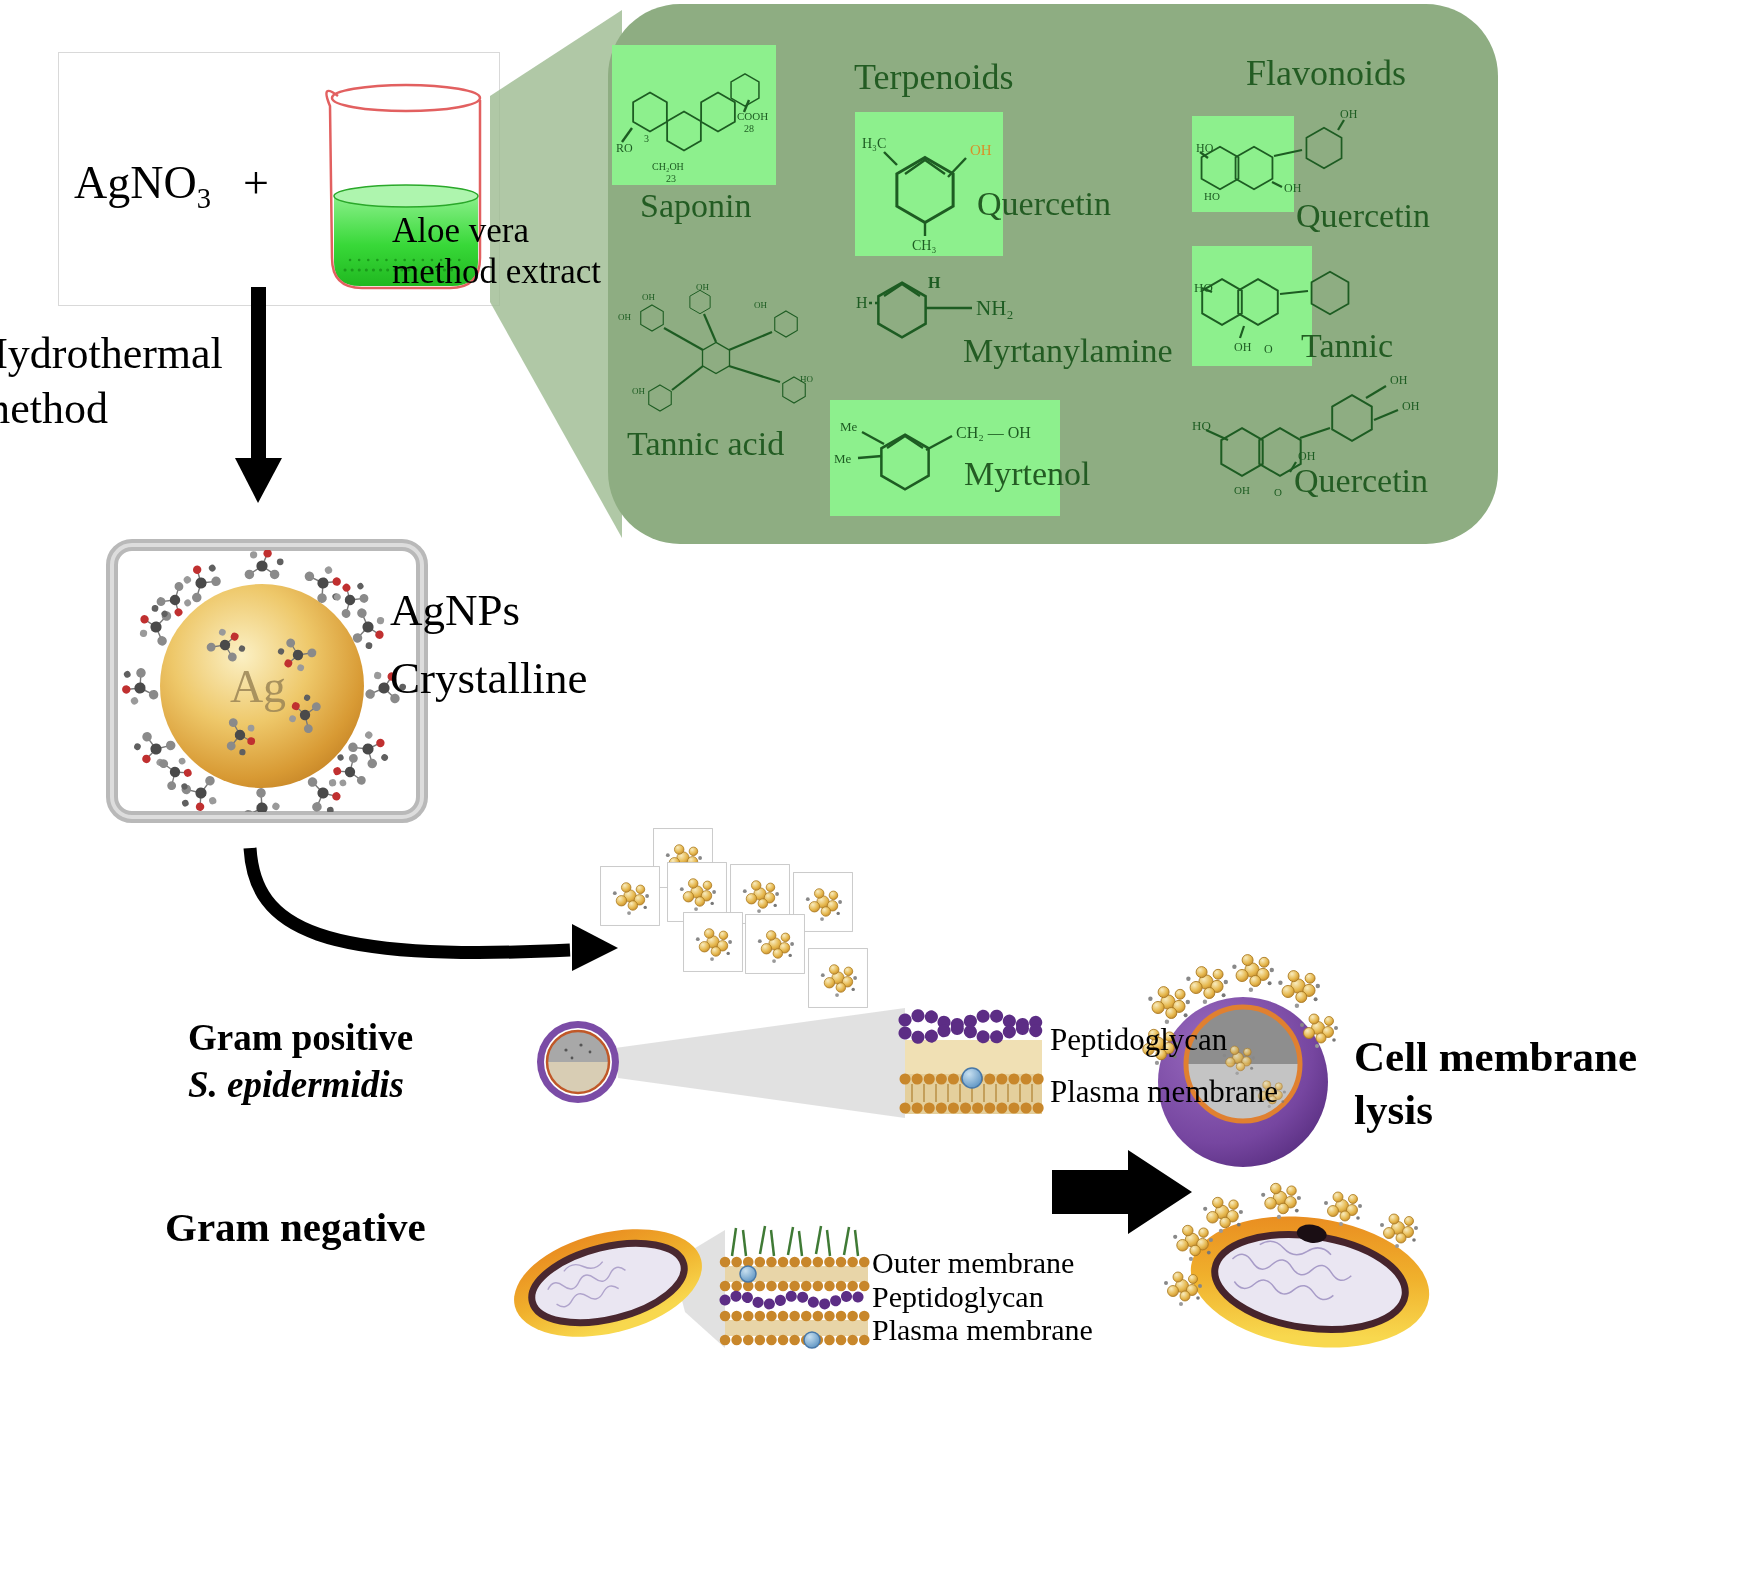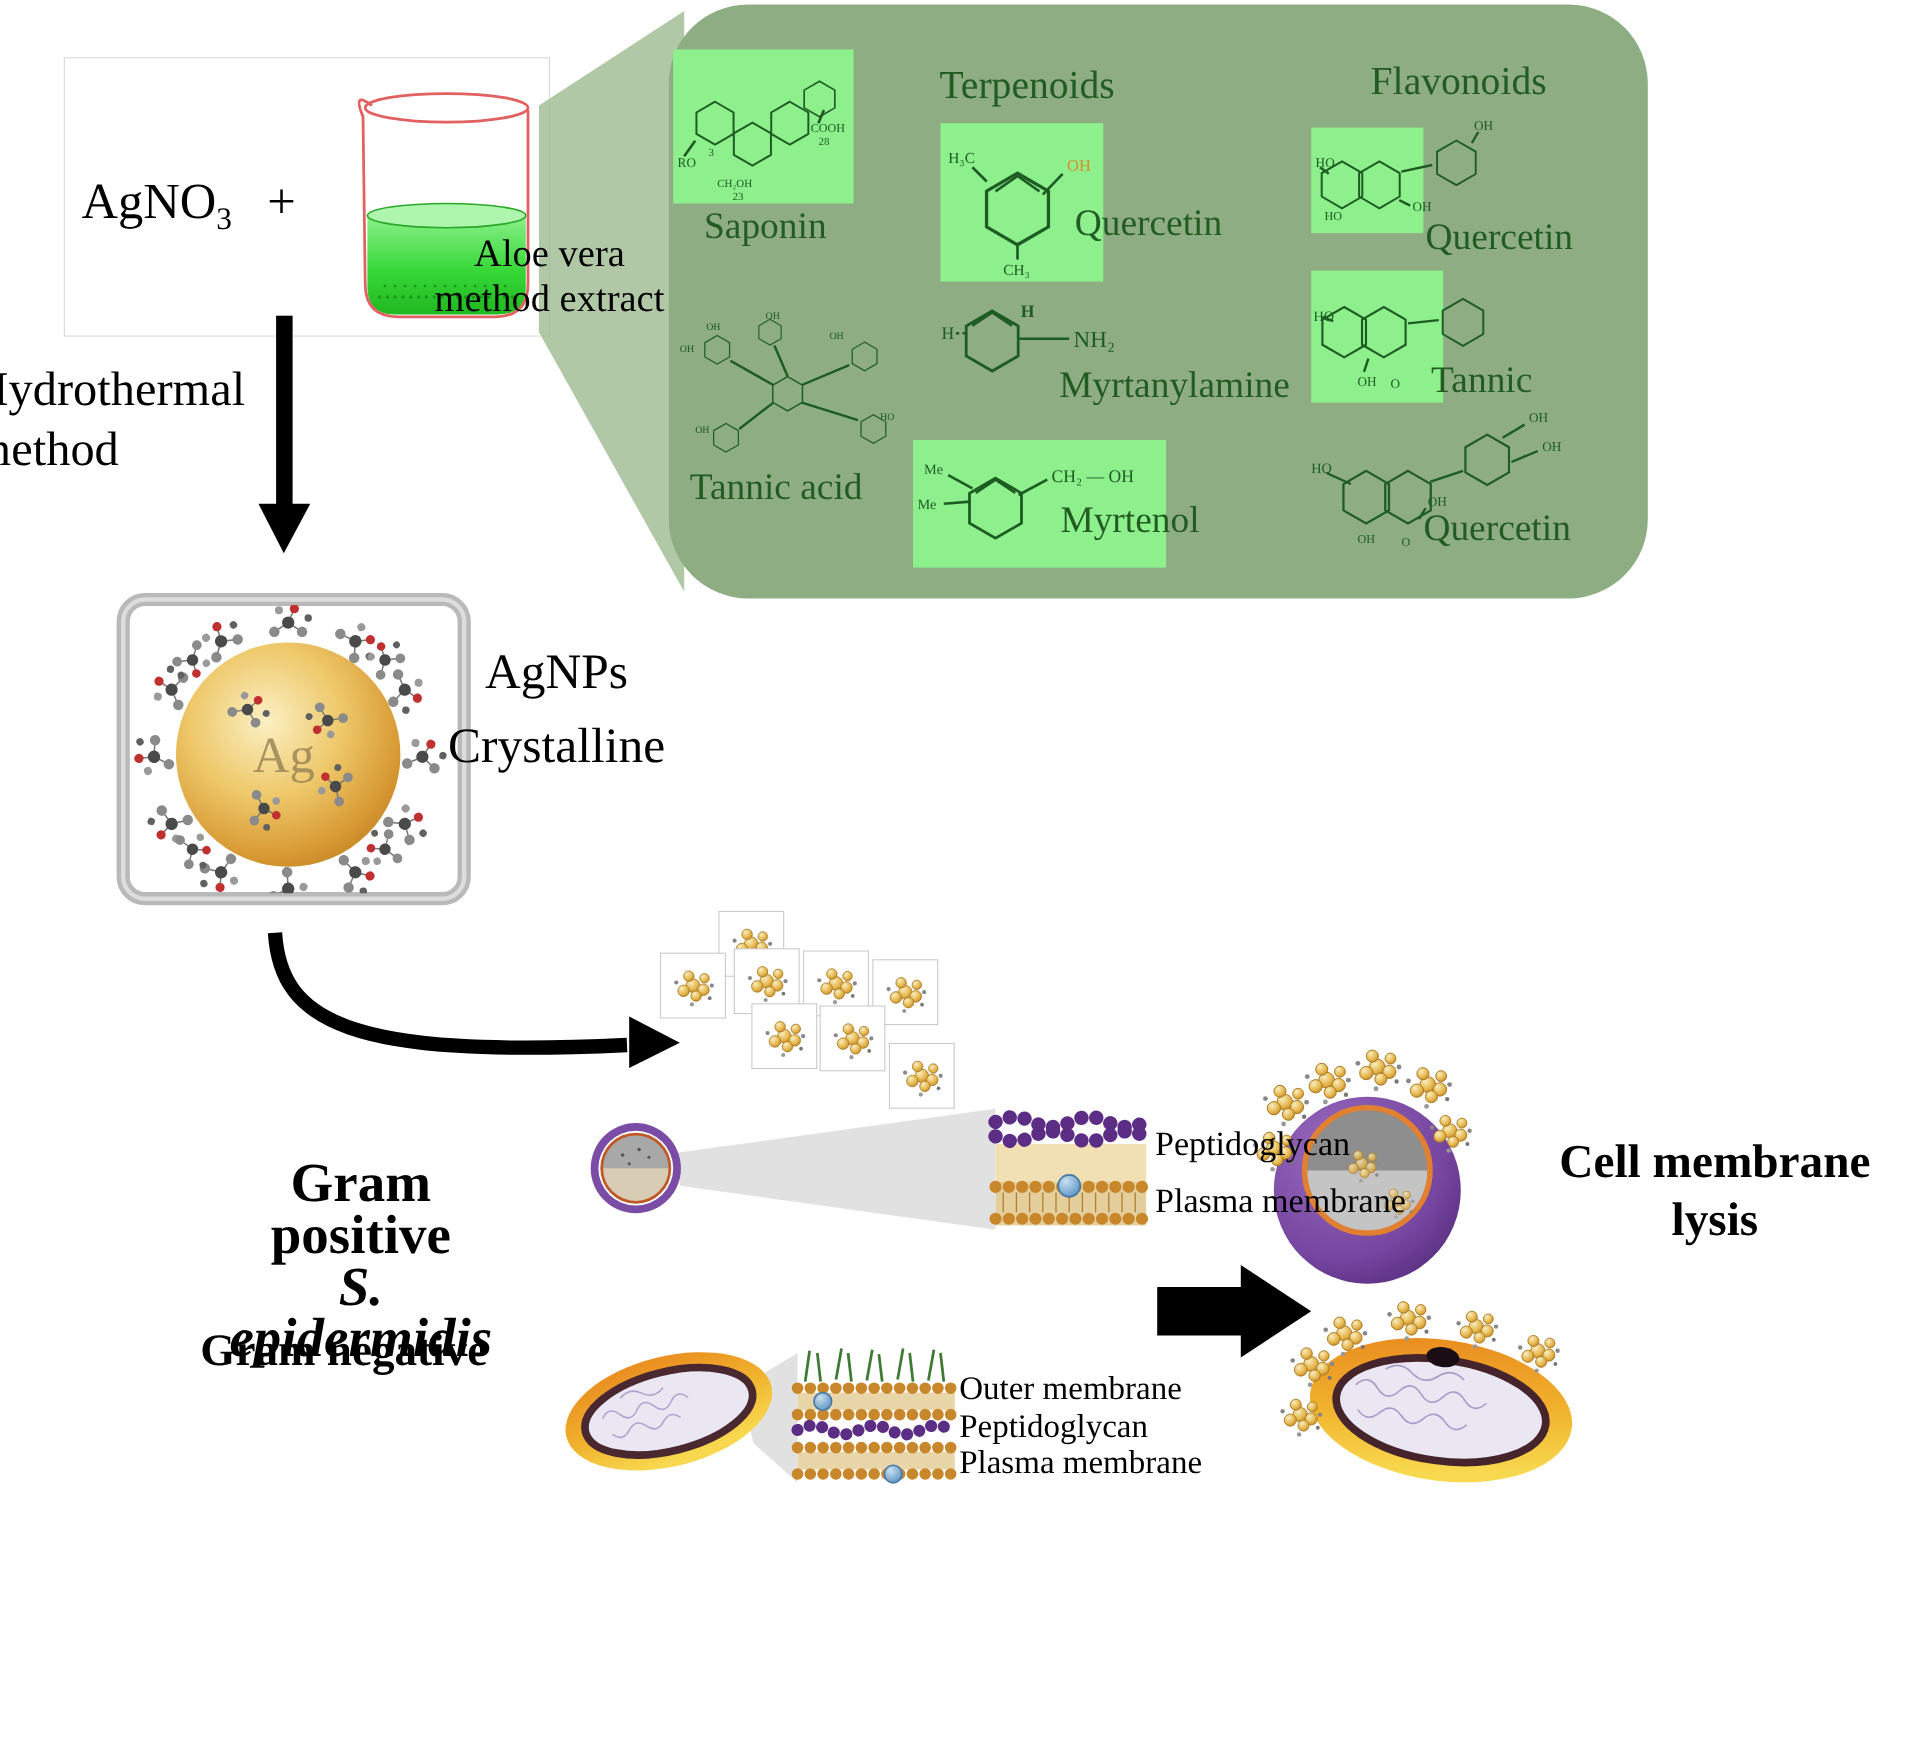--- a/index.html
+++ b/index.html
@@ -2,21 +2,21 @@
 <html><head>
 <meta charset="utf-8">
 <style>
   *{box-sizing:border-box}
   body{margin:0;background:#fff}
   #canvas{position:relative;width:1740px;height:1594px;overflow:hidden;background:#fff;
           font-family:"Liberation Serif",serif;color:#000}
   #reagent-box{position:absolute;z-index:0;background:#fff;border:1px solid #d9d9d9}
   #gfx{position:absolute;left:0;top:0;z-index:1}
   .t{position:absolute;z-index:3}
-  .center{text-align:center}
+  .center{}
   .bold{font-weight:bold}
   .italic{font-style:italic}
   .cmp{position:absolute;z-index:3;color:#235c23;font-size:34px;white-space:nowrap}
   .hdr{position:absolute;z-index:3;color:#235c23;font-size:36px;white-space:nowrap}
   .mem{position:absolute;z-index:3;font-size:30px;white-space:nowrap}
   sub{font-size:0.62em}
 </style>
 </head>
 <body>
 
@@ -393,21 +393,21 @@
   <div class="cmp" style="left:1301px;top:327px">Tannic</div>
   <div class="cmp" style="left:627px;top:425px">Tannic acid</div>
   <div class="cmp" style="left:964px;top:455px">Myrtenol</div>
   <div class="cmp" style="left:1294px;top:462px">Quercetin</div>
 
   <div class="t center" style="left:390px;top:576px;width:232px;font-size:45px;line-height:68px">
     <div>AgNPs</div>
     <div>Crystalline</div>
   </div>
 
-  <div class="t center bold" style="left:188px;top:1052px;width:280px;font-size:50px;line-height:47px">
+  <div class="t center bold" style="left:188px;top:1014px;width:280px;font-size:37px;line-height:47px">
     <div>Gram positive</div>
     <div class="italic">S. epidermidis</div>
   </div>
 
   <div class="mem" style="left:1050px;top:1022px;font-size:31px">Peptidoglycan</div>
   <div class="mem" style="left:1050px;top:1074px;font-size:31px">Plasma membrane</div>
 
   <div class="t center bold" style="left:165px;top:1204px;width:295px;font-size:41px;line-height:47px">
     <div>Gram negative</div>
   </div>

